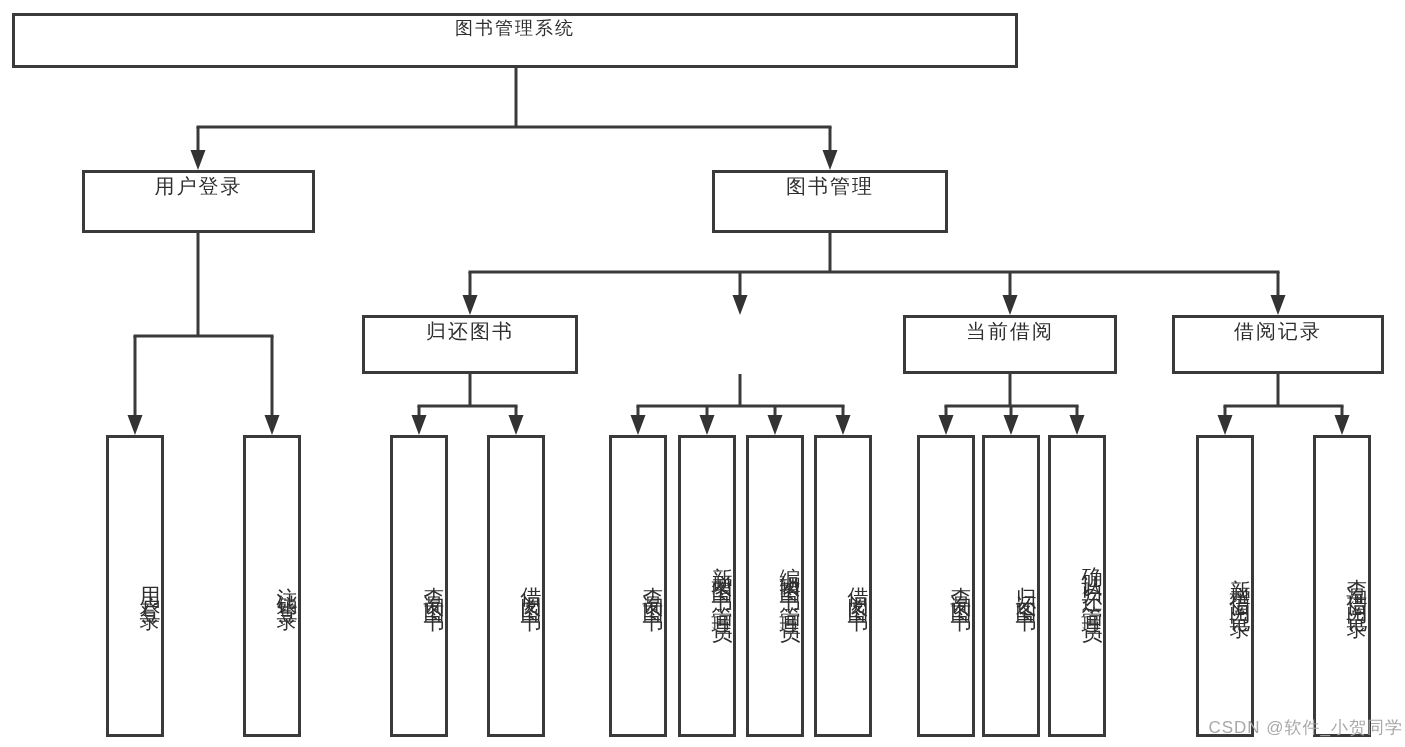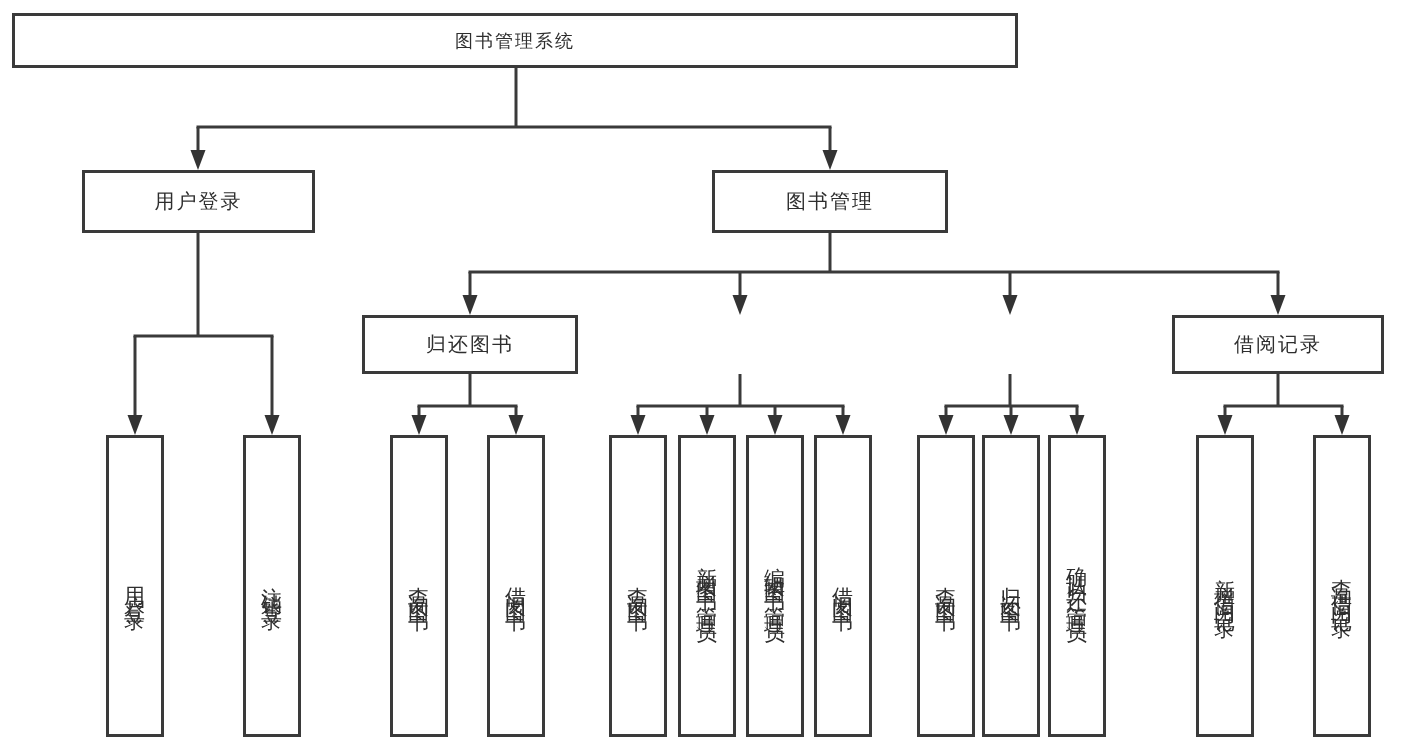--- a/index.html
+++ b/index.html
@@ -9,21 +9,20 @@
     background:#ffffff;
     font-family:"Liberation Sans","DejaVu Sans",sans-serif;
     overflow:hidden;
   }
   .node{
     position:absolute;
     box-sizing:border-box;
     border:3px solid #3a3a3a;
     background:#ffffff;
     display:flex;
-    align-items:center;
     justify-content:center;
     color:#2e2e2e;
     text-align:center;
   }
   .h-node{font-size:20px;letter-spacing:2px;}
   .root-node{font-size:18px;letter-spacing:2px;}
   .leaf{
     writing-mode:vertical-rl;
     font-size:21px;
     letter-spacing:8px;
@@ -134,20 +133,23 @@
   <div class="node h-node" style="left:82px;top:170px;width:233px;height:63px;">
     <span>用户登录</span>
   </div>
   <div class="node h-node" style="left:712px;top:170px;width:236px;height:63px;font-family:Liberation Serif, serif;">
     <span>图书管理</span>
   </div>
 
   <div class="node h-node" style="left:362px;top:315px;width:216px;height:59px;">
     <span>归还图书</span>
   </div>
+  <div class="node h-node" style="left:903px;top:315px;width:214px;height:59px;">
+    <span>当前借阅</span>
+  </div>
   <div class="node h-node" style="left:1172px;top:315px;width:212px;height:59px;">
     <span>借阅记录</span>
   </div>
 
   <div class="node leaf" style="left:106px;">
     <span>用户登录</span>
   </div>
   <div class="node leaf" style="left:243px;">
     <span>注销登录</span>
   </div>
@@ -182,14 +184,15 @@
     <span>确认归还（管理员）</span>
   </div>
 
   <div class="node leaf" style="left:1196px;">
     <span>新增借阅记录</span>
   </div>
   <div class="node leaf" style="left:1313px;">
     <span>查询借阅记录</span>
   </div>
 
+  <div class="watermark">CSDN @软件_小贺同学</div>
 
 </div>
 
 </body></html>

